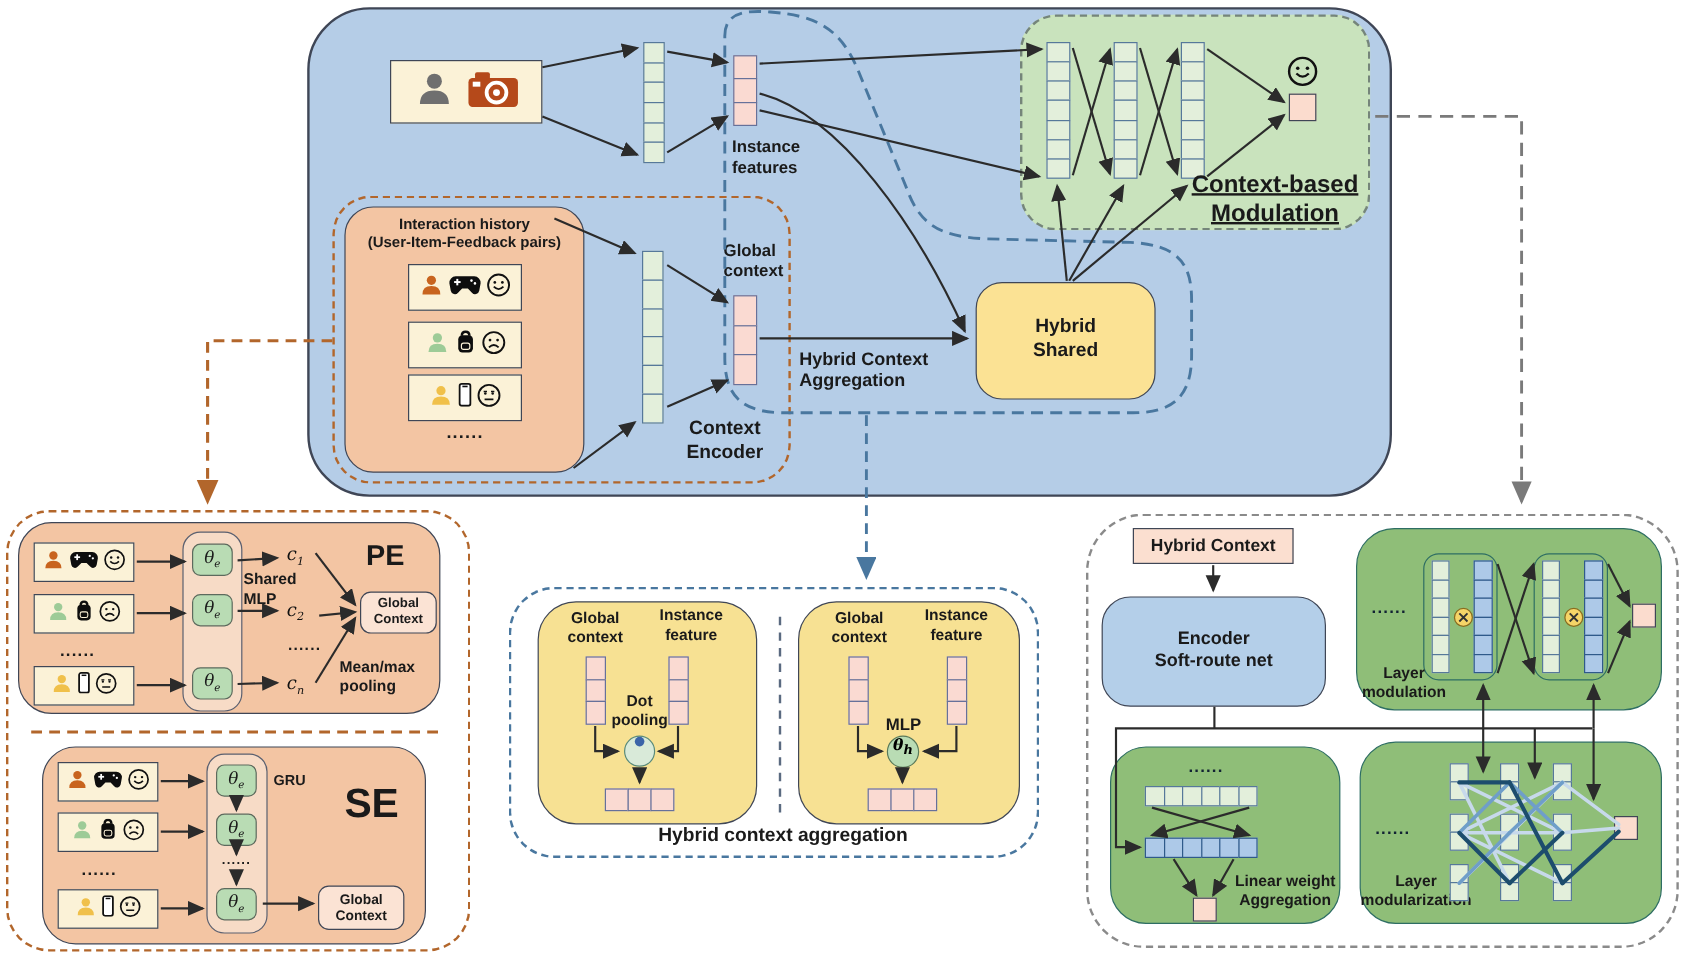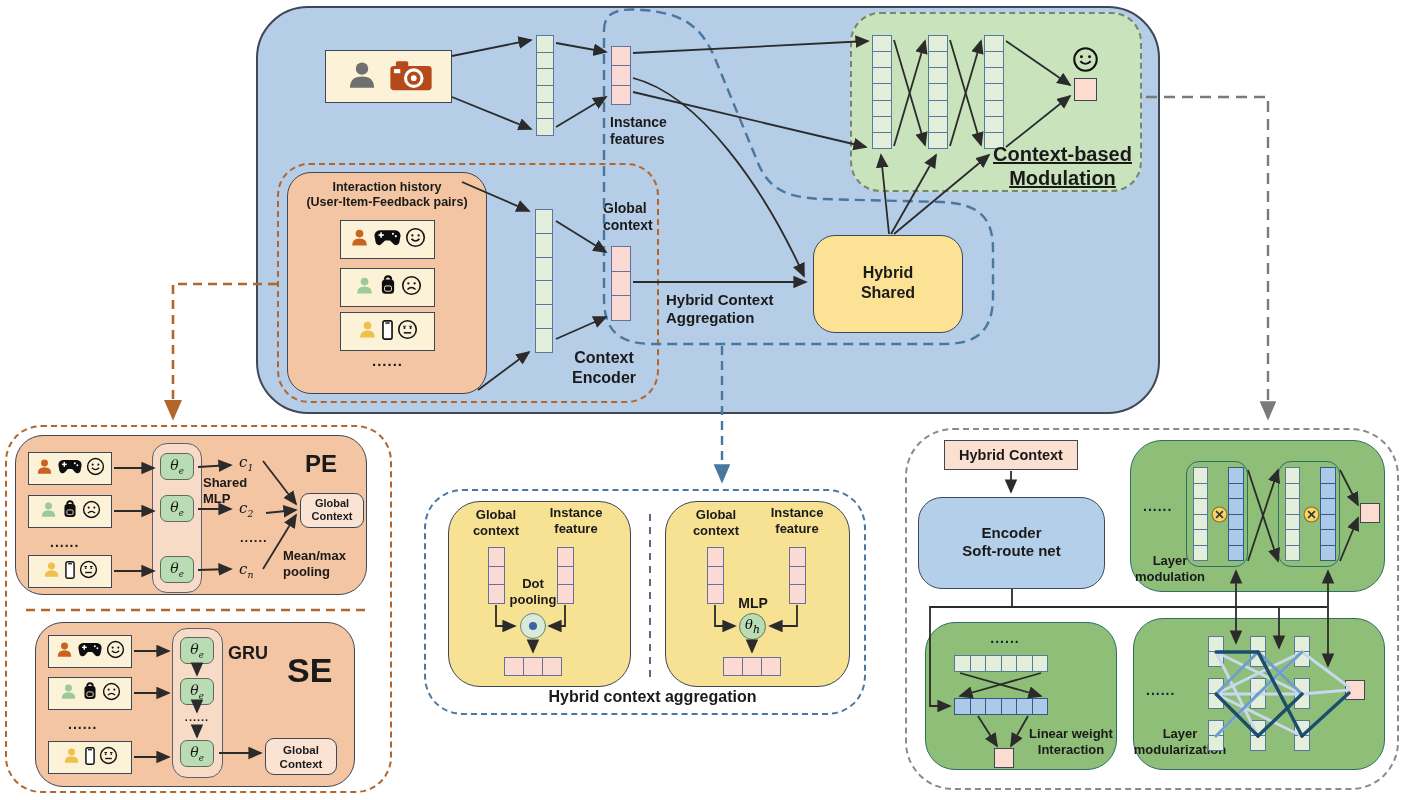--- a/index.html
+++ b/index.html
@@ -19,22 +19,22 @@
   .hrow.pink i{background:#fadad2;border-color:#66719a;}
   .hrow.blue i{background:#adc9e8;border-color:#2f5a8a;}
   .sq{position:absolute;box-sizing:border-box;background:#fbdcce;border:1.4px solid #3f4656;}
   .iconrow{position:absolute;box-sizing:border-box;background:#fbf2d7;border:1.3px solid #3f4656;
            display:flex;align-items:center;justify-content:center;gap:4px;}
   .theta{position:absolute;box-sizing:border-box;background:#b9dcb4;border:1.4px solid #5d6a5d;
          border-radius:7px;display:flex;align-items:center;justify-content:center;
          font-family:"DejaVu Serif",serif;font-style:italic;font-size:14px;color:#1a1a1a;}
   .theta sub,.mathv sub{font-size:0.62em;}
   .mathv{position:absolute;font-family:"DejaVu Serif",serif;font-style:italic;font-size:15px;color:#111;}
-  .circ{position:absolute;box-sizing:border-box;border-radius:50%;display:flex;align-items:center;
-        justify-content:center;}
+  .circ{position:absolute;box-sizing:border-box;border-radius:50%;display:flex;align-items:flex-start;
+        justify-content:center;font-weight:bold;}
   .dots{letter-spacing:1px;font-weight:700;}
   svg.ov{position:absolute;left:0;top:0;z-index:40;pointer-events:none;}
 </style>
 </head>
 <body>
 
 <div id="canvas">
 
   <div class="rbox" style="left:256px;top:6px;width:904px;height:408px;border-radius:52px;background:#b5cde7;border-width:2px;"></div>
 
@@ -349,21 +349,21 @@
     <span><span>θ</span><sub>e</sub></span>
     </div>
   <div class="theta" style="left:180px;top:678px;width:34px;height:27px;">
     <span><span>θ</span><sub>e</sub></span>
     </div>
   <div class="lbl dots ctr" style="left:176px;top:711px;width:42px;font-size:11px;">......</div>
   <div class="theta" style="left:180px;top:740px;width:34px;height:27px;">
     <span><span>θ</span><sub>e</sub></span>
     </div>
 
-  <div class="lbl" style="left:228px;top:643px;font-size:18px;">GRU</div>
+  <div class="lbl" style="left:228px;top:643px;font-size:12px;">GRU</div>
   <div class="lbl" style="left:287px;top:650px;font-size:34px;">SE</div>
   <div class="rbox" style="left:265px;top:738px;width:72px;height:37px;border-radius:9px;background:#fbe3d4;border-width:1.3px;"></div>
   <div class="lbl ctr" style="left:265px;top:743px;width:72px;font-size:11.5px;">Global
 Context</div>
 
   <div class="abs" style="left:424px;top:489px;width:442px;height:226px;border:2.5px dashed #49779f;border-radius:38px;box-sizing:border-box;"></div>
 
   <div class="rbox" style="left:448px;top:501px;width:183px;height:186px;border-radius:32px;background:#f7e193;"></div>
   <div class="lbl ctr" style="left:460px;top:507px;width:72px;">Global
 context</div>
@@ -489,21 +489,21 @@
   <div class="hrow blue" style="left:955px;top:698px;width:93px;height:17px;">
       <i></i>
       <i></i>
       <i></i>
       <i></i>
       <i></i>
       <i></i>
     </div>
   <div class="sq" style="left:994px;top:748px;width:20px;height:20px;"></div>
   <div class="lbl ctr" style="left:1022px;top:726px;width:98px;font-size:13px;">Linear weight
-Interaction</div>
+Aggregation</div>
 
   <div class="abs" style="left:1133px;top:618px;width:252px;height:152px;background:#8fbe78;border:1.6px solid #2e6e63;border-radius:30px;box-sizing:border-box;"></div>
   <div class="lbl dots" style="left:1146px;top:682px;font-size:14px;color:#123;">......</div>
   <div class="lbl ctr" style="left:1130px;top:726px;width:100px;font-size:13px;">Layer
 modularization</div>
 
   <div class="vstack" style="left:1208px;top:637px;width:16px;height:30px;">
       <i></i>
       <i></i>
     </div>

